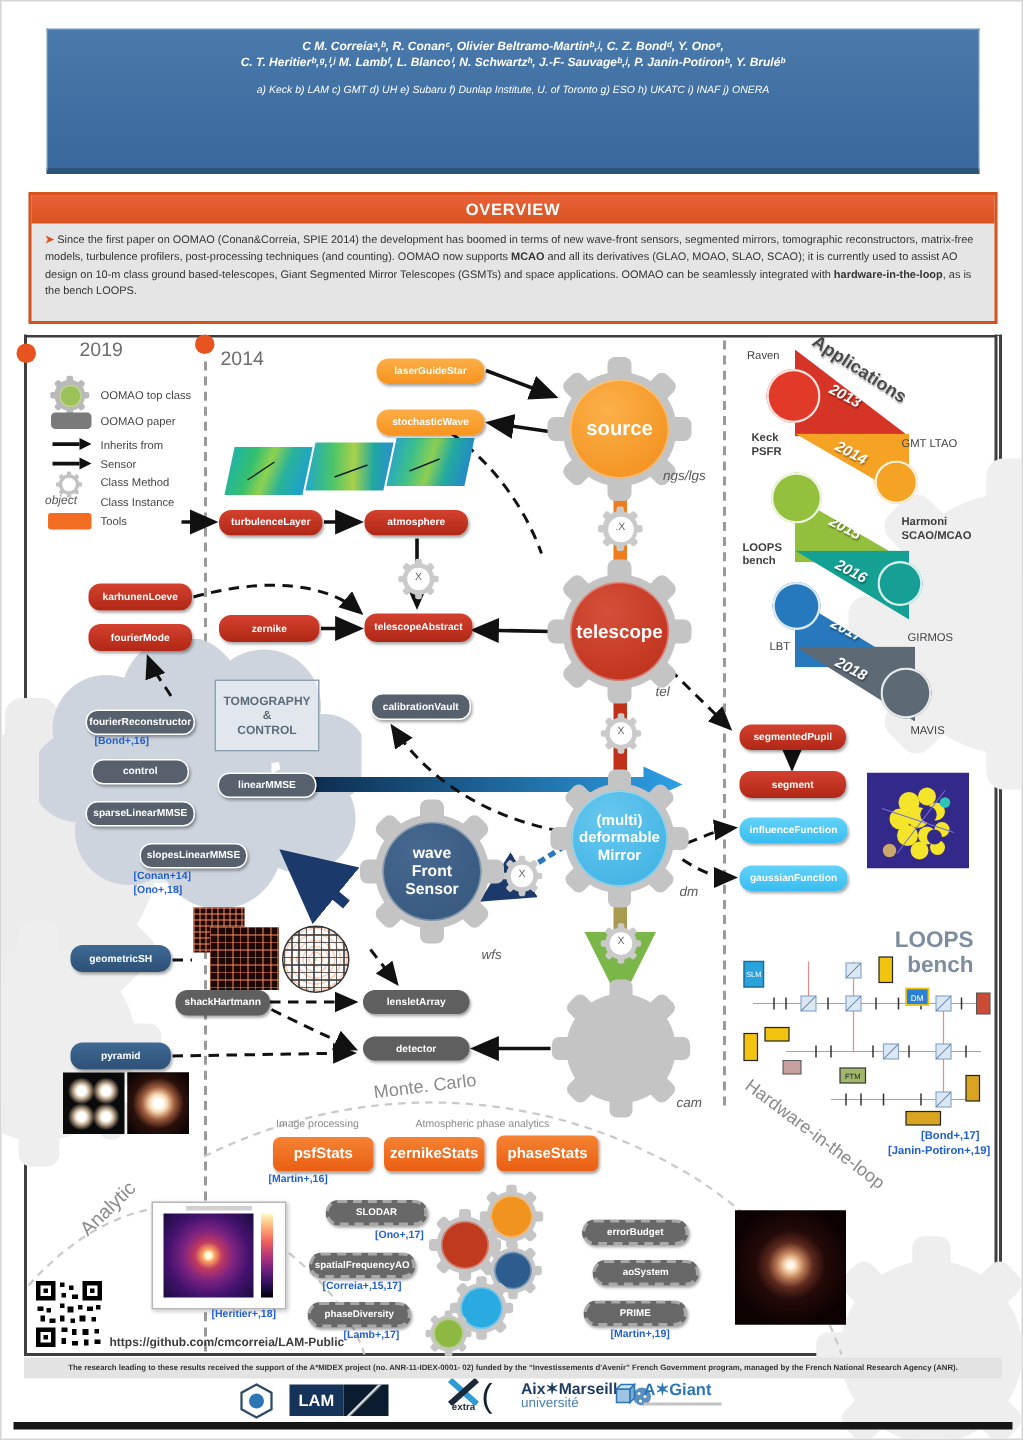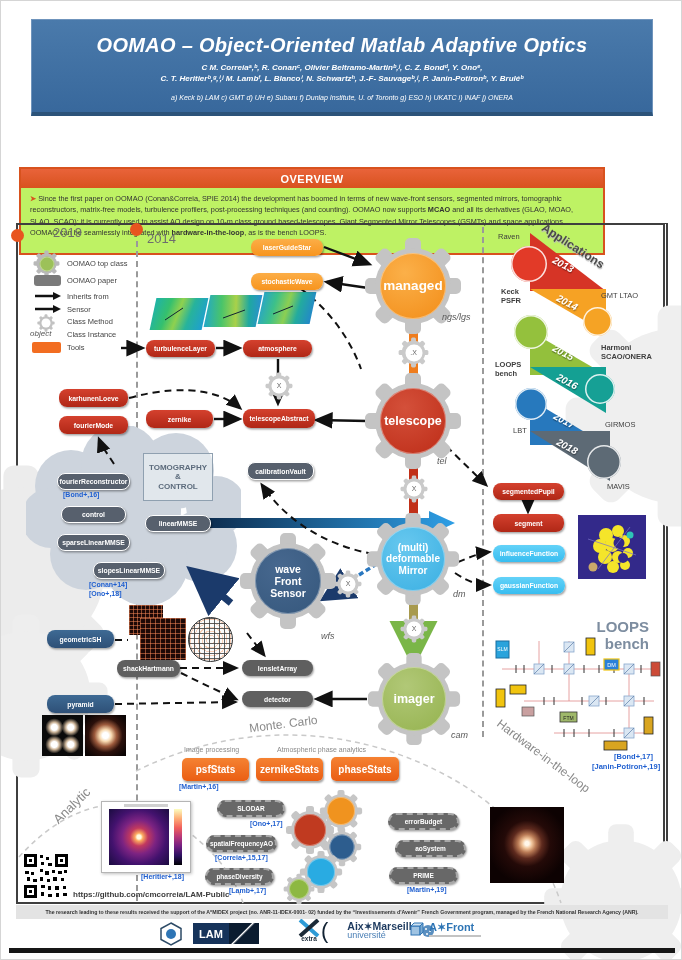--- a/index.html
+++ b/index.html
@@ -7,21 +7,21 @@
         font-family:"Liberation Sans",sans-serif;border:1px solid #d5d5d5;box-sizing:border-box;}
   .abs{position:absolute;}
   svg{display:block;}
   
   .hdr{left:30px;top:18px;width:622px;height:97px;background:linear-gradient(#4a7aab,#38689c);
        border:1px solid #6f94bc;border-bottom:4px solid #2c5379;box-sizing:border-box;color:#fff;text-align:center;}
   .hdr-title{margin-top:14px;font-size:20px;font-weight:bold;font-style:italic;letter-spacing:.3px;}
   .hdr-auth{font-size:8px;font-weight:bold;font-style:italic;line-height:1.35;margin-top:6px;}
   .hdr-aff{font-size:7px;font-style:italic;margin-top:9px;}
   
-  .ovbox{left:18px;top:127px;width:586px;height:88px;border:2px solid #d8521e;box-sizing:border-box;background:#bef264;margin-top:39px;}
+  .ovbox{left:18px;top:127px;width:646px;height:88px;border:2px solid #d8521e;box-sizing:border-box;background:#e5e5e5;}
   .ovbar{height:19px;background:linear-gradient(#e9633a,#d8521e);color:#fff;font-weight:bold;font-size:11px;
          display:flex;align-items:center;justify-content:center;letter-spacing:.5px;}
   .ovbody{padding:5px 9px;font-size:7.3px;line-height:1.55;color:#333;}
   
   .main{left:15px;top:222px;width:652px;height:681px;border:2px solid #3f3f3f;border-right:5px double #3f3f3f;box-sizing:border-box;background:transparent;}
   .vdash{border-left:2px dashed #9a9a9a;width:0;}
   .yearlbl{font-size:13px;color:#6d6d6d;}
   .odot{background:#e8541f;border-radius:50%;}
   .leglbl{font-size:7.5px;color:#444;}
   
@@ -83,21 +83,20 @@
       <use href="#gearshape" fill="#efefef"></use>
     </svg>
   <svg class="abs" style="left:-60px;top:610px;width:170px;height:170px;z-index:1" viewBox="0 0 100 100">
       <use href="#gearshape" fill="#eeeeee"></use>
     </svg>
   <svg class="abs" style="left:540px;top:820px;width:160px;height:160px;z-index:1" viewBox="0 0 100 100">
       <use href="#gearshape" fill="#eeeeee"></use>
     </svg>
 
   <div class="abs hdr">
-    <div class="hdr-title">OOMAO – Object-Oriented Matlab Adaptive Optics</div>
     <div class="hdr-auth">
       <div>C M. Correiaᵃ,ᵇ, R. Conanᶜ, Olivier Beltramo-Martinᵇ,ʲ, C. Z. Bondᵈ, Y. Onoᵉ,</div>
       <div>C. T. Heritierᵇ,ᵍ,ⁱ,ʲ M. Lambᶠ, L. Blancoⁱ, N. Schwartzʰ, J.-F- Sauvageᵇ,ʲ, P. Janin-Potironᵇ, Y. Bruléᵇ</div>
     </div>
     <div class="hdr-aff">a) Keck b) LAM c) GMT d) UH e) Subaru f) Dunlap Institute, U. of Toronto g) ESO h) UKATC i) INAF j) ONERA</div>
   </div>
 
   <div class="abs ovbox">
     <div class="ovbar">OVERVIEW</div>
     <div class="ovbody">
@@ -265,21 +264,21 @@
   <div class="btn b-gray" style="left:241px;top:690px;width:71px;height:16px">detector</div>
   <div class="btn b-red" style="left:492px;top:482px;width:71px;height:17px">segmentedPupil</div>
   <div class="btn b-red" style="left:492px;top:513px;width:71px;height:18px">segment</div>
   <div class="btn b-cyan" style="left:492px;top:544px;width:72px;height:17px">influenceFunction</div>
   <div class="btn b-cyan" style="left:492px;top:576px;width:72px;height:17px">gaussianFunction</div>
 
   <div class="gear" style="left:362px;top:235px;width:100px;height:100px">
     <svg viewBox="0 0 100 100">
         <use href="#gearshape" fill="#c4c4c4"></use>
       </svg>
-    <div class="gcirc" style="width:66px;height:66px;background:radial-gradient(circle at 38% 30%,#fbb049,#f28c17);font-size:13.5px">managed</div>
+    <div class="gcirc" style="width:66px;height:66px;background:radial-gradient(circle at 38% 30%,#fbb049,#f28c17);font-size:13.5px">source</div>
   </div>
   <div class="gtag" style="left:441px;top:311px">ngs/lgs</div>
 
   <div class="gear" style="left:397px;top:336px;width:31px;height:31px">
     <svg viewBox="0 0 100 100">
         <use href="#gearshape" fill="#cacaca"></use>
       </svg>
     <div class="gcirc" style="width:17px;height:17px;background:#fff;color:#666;font-size:7px;font-weight:normal">.X</div>
   </div>
   <div class="gear" style="left:264px;top:371px;width:28px;height:28px">
@@ -335,21 +334,20 @@
     <svg viewBox="0 0 100 100">
         <use href="#gearshape" fill="#cacaca"></use>
       </svg>
     <div class="gcirc" style="width:15px;height:15px;background:#fff;color:#666;font-size:7px;font-weight:normal">X</div>
   </div>
 
   <div class="gear" style="left:365px;top:650px;width:96px;height:96px">
     <svg viewBox="0 0 100 100">
         <use href="#gearshape" fill="#c4c4c4"></use>
       </svg>
-    <div class="gcirc" style="width:64px;height:64px;background:radial-gradient(circle at 38% 30%,#b1c877,#94b24e);font-size:12.5px">imager</div>
   </div>
   <div class="gtag" style="left:450px;top:729px">cam</div>
 
   <div class="abs" style="left:536px;top:238px;transform:rotate(33deg);font-size:12px;font-weight:bold;color:#4a4a4a;text-shadow:1px 1px 1px #bbb;z-index:6">Applications</div>
 
   <div class="tri" style="left:529px;top:232px;width:76px;height:58px;background:#d63426;clip-path:polygon(0 0,100% 100%,0 100%)">
       <div class="tyear" style="left:22px;top:26px">2013</div>
     </div>
   <div class="tri" style="left:529px;top:288px;width:76px;height:44px;background:#f6a224;clip-path:polygon(0 0,100% 0,100% 100%)">
       <div class="tyear" style="left:26px;top:8px">2014</div>
@@ -375,21 +373,21 @@
   <div class="tcirc" style="left:586px;top:444px;width:34px;height:34px;background:#5d6a75"></div>
 
   <div class="tl-lbl" style="left:497px;top:231px">Raven</div>
   <div class="tl-lbl pre" style="left:500px;top:286px">Keck
 PSFR</div>
   <div class="tl-lbl pre" style="left:494px;top:359px">LOOPS
 bench</div>
   <div class="tl-lbl" style="left:512px;top:425px">LBT</div>
   <div class="tl-lbl" style="left:600px;top:290px">GMT LTAO</div>
   <div class="tl-lbl pre" style="left:600px;top:342px">Harmoni
-SCAO/ONERA</div>
+SCAO/MCAO</div>
   <div class="tl-lbl" style="left:604px;top:419px">GIRMOS</div>
   <div class="tl-lbl" style="left:606px;top:481px">MAVIS</div>
 
   <svg class="imgbox" style="left:577px;top:514px;z-index:5" width="68" height="64" viewBox="0 0 68 64">
     <rect width="68" height="64" fill="#33298a"></rect>
     <g fill="#f5e52a">
       <circle cx="28" cy="20" r="7"></circle>
         <circle cx="40" cy="16" r="6"></circle>
         <circle cx="22" cy="31" r="7"></circle>
       <circle cx="34" cy="30" r="7"></circle>
@@ -612,19 +610,19 @@
         <circle cx="6" cy="10" r="1" fill="#fff"></circle>
     </svg>
   </div>
   <div class="abs" style="left:408px;top:920px;display:flex;align-items:center;z-index:6">
     <svg width="16" height="16" viewBox="0 0 16 16">
       <rect x="2" y="5" width="9" height="9" fill="#9fc3e2" stroke="#2e75b5"></rect>
       <polygon points="2,5 5,2 14,2 11,5" fill="#cfe2f1" stroke="#2e75b5"></polygon>
       <polygon points="11,5 14,2 14,11 11,14" fill="#7aa9d0" stroke="#2e75b5"></polygon>
     </svg>
     <div style="margin-left:4px">
-      <div style="font-size:11px;font-weight:bold;color:#2e75b5;line-height:1">A✶Front</div>
+      <div style="font-size:11px;font-weight:bold;color:#2e75b5;line-height:1">A✶Giant</div>
       <div style="width:52px;height:2px;background:#c3c3c3;margin-top:2px"></div>
     </div>
   </div>
 
   <div class="abs blackbar" style="z-index:6"></div>
 </div>
 
 </body></html>

